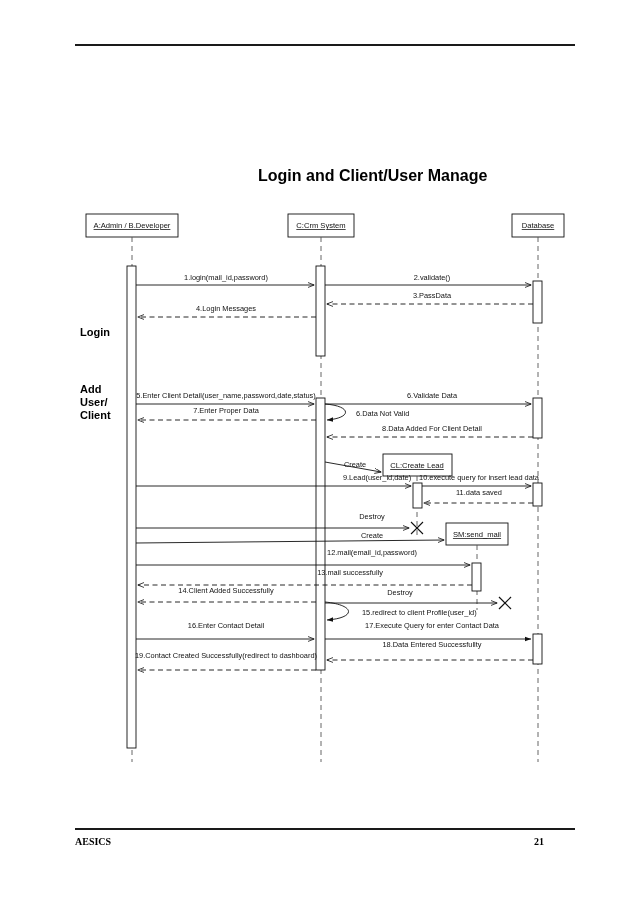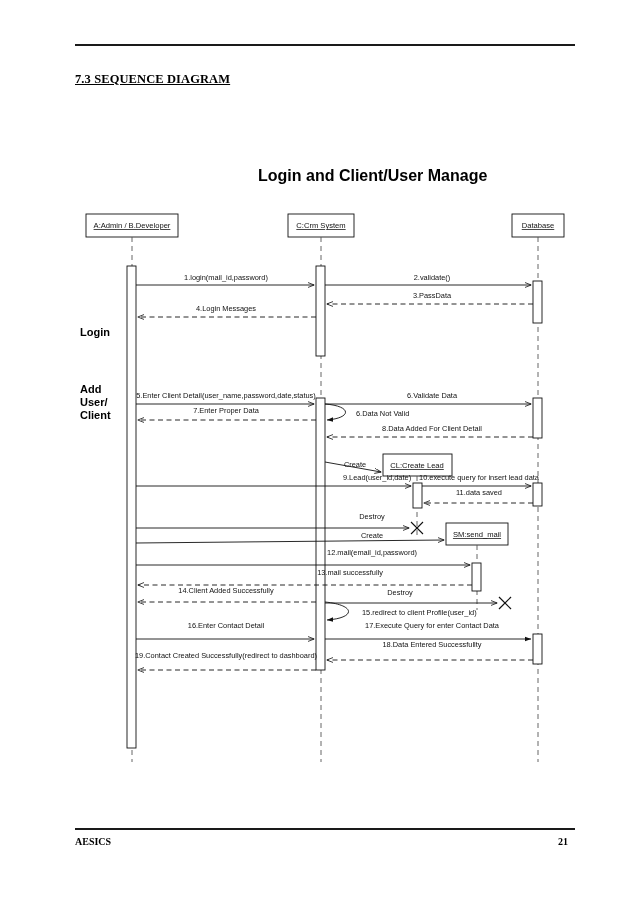--- a/index.html
+++ b/index.html
@@ -63,21 +63,21 @@
   
   .footer-text {
     position: absolute;
     font-family: "Liberation Serif", serif;
     font-weight: bold;
     font-size: 10px;
     white-space: nowrap;
   }
   #footer-left { left: 75px; top: 836px; }
   #footer-center { left: 168px; top: 836px; }
-  #footer-page { left: 558px; top: 836px; }
+  #footer-page { left: 534px; top: 836px; }
   
   .phase-label {
     position: absolute;
     font-family: "Liberation Sans", sans-serif;
     font-weight: bold;
     font-size: 11px;
     line-height: 13px;
     white-space: pre-line;
     text-align: left;
   }
@@ -107,21 +107,20 @@
     fill: #111111;
   }
 </style>
 </head>
 <body>
 
 <div class="page">
 
   <div class="rule rule-top"></div>
 
-  <div class="heading" id="heading-main">7.3 SEQUENCE DIAGRAM</div>
 
 
   <div id="diagram-caption">Login and Client/User Manage</div>
 
   <div class="phase-label" id="phase-login">Login</div>
 
   <div class="phase-label" id="phase-add">Add
 User/
 Client</div>
 

